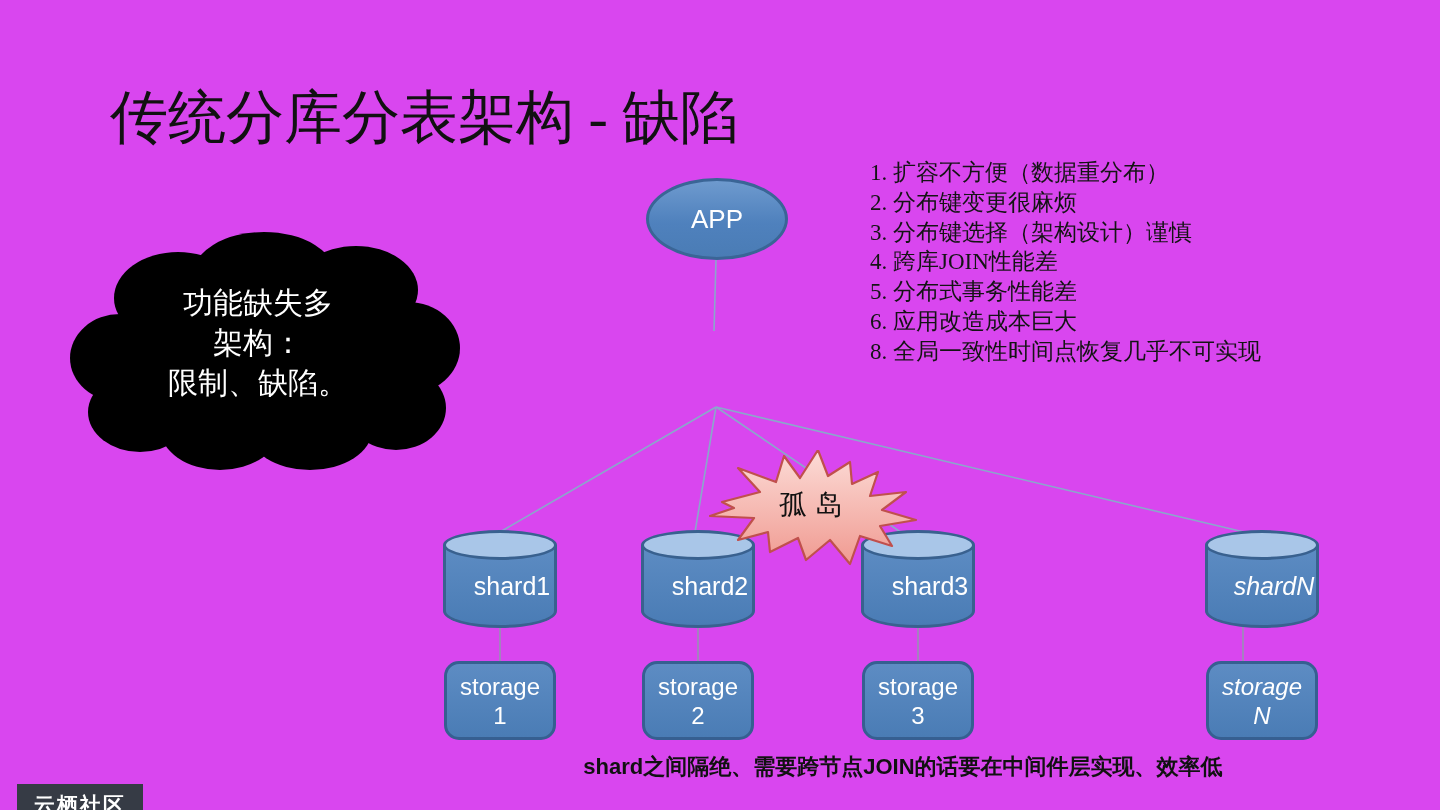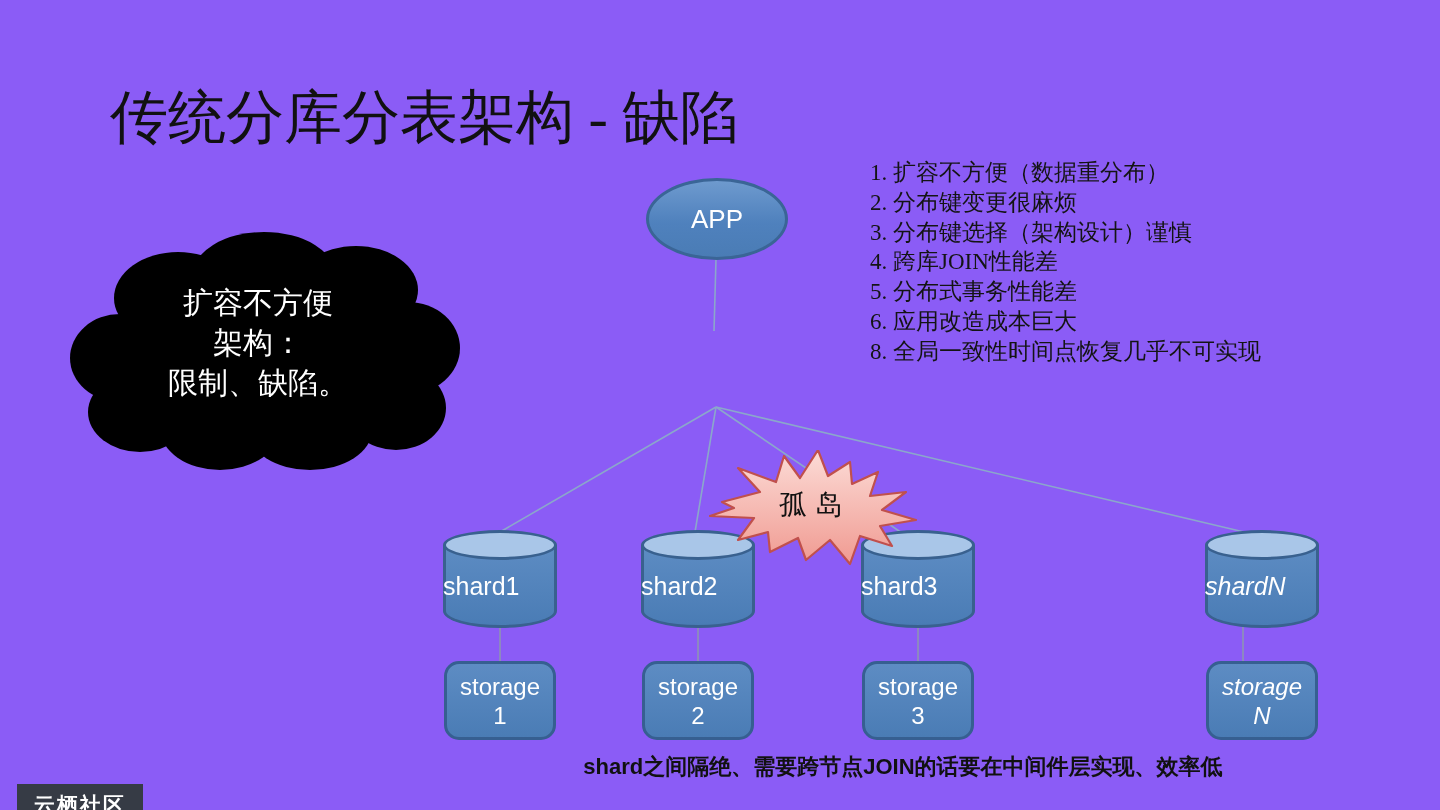--- a/index.html
+++ b/index.html
@@ -1,16 +1,16 @@
 <!DOCTYPE html>
 <html><head>
 <meta charset="utf-8">
 <style>
   html,body{margin:0;padding:0;background:#888;}
-  .slide{position:relative;width:1440px;height:810px;background:#8b5cf6;overflow:hidden;
+  .slide{position:relative;width:1440px;height:810px;background:#d946ef;overflow:hidden;
          font-family:"Liberation Sans",sans-serif;}
 
   
   .title{position:absolute;left:110px;top:72px;width:900px;height:92px;line-height:92px;
          font-family:"Liberation Serif","DejaVu Serif",serif;font-size:58px;color:#111;white-space:nowrap;}
 
   
   .defects{position:absolute;left:870px;top:158px;width:470px;
            font-family:"Liberation Serif","DejaVu Serif",serif;font-size:23px;color:#141414;}
   .defect-item{height:29.8px;line-height:29.8px;white-space:nowrap;}
@@ -37,21 +37,21 @@
 
   
   .shard-col{position:absolute;top:530px;width:114px;height:212px;z-index:3;}
   .cyl{position:absolute;left:0;top:0;width:114px;height:98px;}
   .cyl-body{position:absolute;left:0;top:15px;width:114px;height:83px;box-sizing:border-box;
             background:linear-gradient(180deg,#5d8cc3 0%,#4a7cb5 100%);
             border:3px solid #39618f;border-top:none;
             border-radius:0 0 57px 57px / 0 0 17px 17px;}
   .cyl-top{position:absolute;left:0;top:0;width:114px;height:30px;box-sizing:border-box;
            background:#a9c6e8;border:3px solid #39618f;border-radius:50%;}
-  .cyl-label{position:absolute;left:0;top:42px;width:138px;color:#fff;font-size:25px;}
+  .cyl-label{position:absolute;left:0;top:42px;width:138px;text-align:center;color:#fff;font-size:25px;}
   .storage{position:absolute;left:1px;top:131px;width:112px;height:79px;box-sizing:border-box;
            background:linear-gradient(180deg,#5d8cc3 0%,#4a7cb5 100%);
            border:3px solid #365f91;border-radius:15px;color:#fff;font-size:24px;line-height:29px;
            display:flex;flex-direction:column;justify-content:center;text-align:center;}
 
   
   .caption{position:absolute;left:366px;top:752px;width:1074px;text-align:center;
            font-size:22px;font-weight:bold;color:#111;}
 
   
@@ -91,21 +91,21 @@
       <ellipse cx="298" cy="64" rx="62" ry="44"></ellipse>
       <ellipse cx="350" cy="122" rx="52" ry="46"></ellipse>
       <ellipse cx="338" cy="182" rx="50" ry="42"></ellipse>
       <ellipse cx="62" cy="132" rx="50" ry="44"></ellipse>
       <ellipse cx="82" cy="186" rx="52" ry="40"></ellipse>
       <ellipse cx="162" cy="202" rx="60" ry="42"></ellipse>
       <ellipse cx="252" cy="204" rx="62" ry="40"></ellipse>
     </g>
   </svg>
   <div class="cloud-text">
-      <div>扩容不方便</div>
+      <div>功能缺失多</div>
       <div>架构：</div>
       <div>限制、缺陷。</div>
     </div>
 
   <div class="enode app">
     <span>APP</span>
   </div>
 
   <div class="defects">
       <div class="defect-item">1. 扩容不方便（数据重分布）</div>

